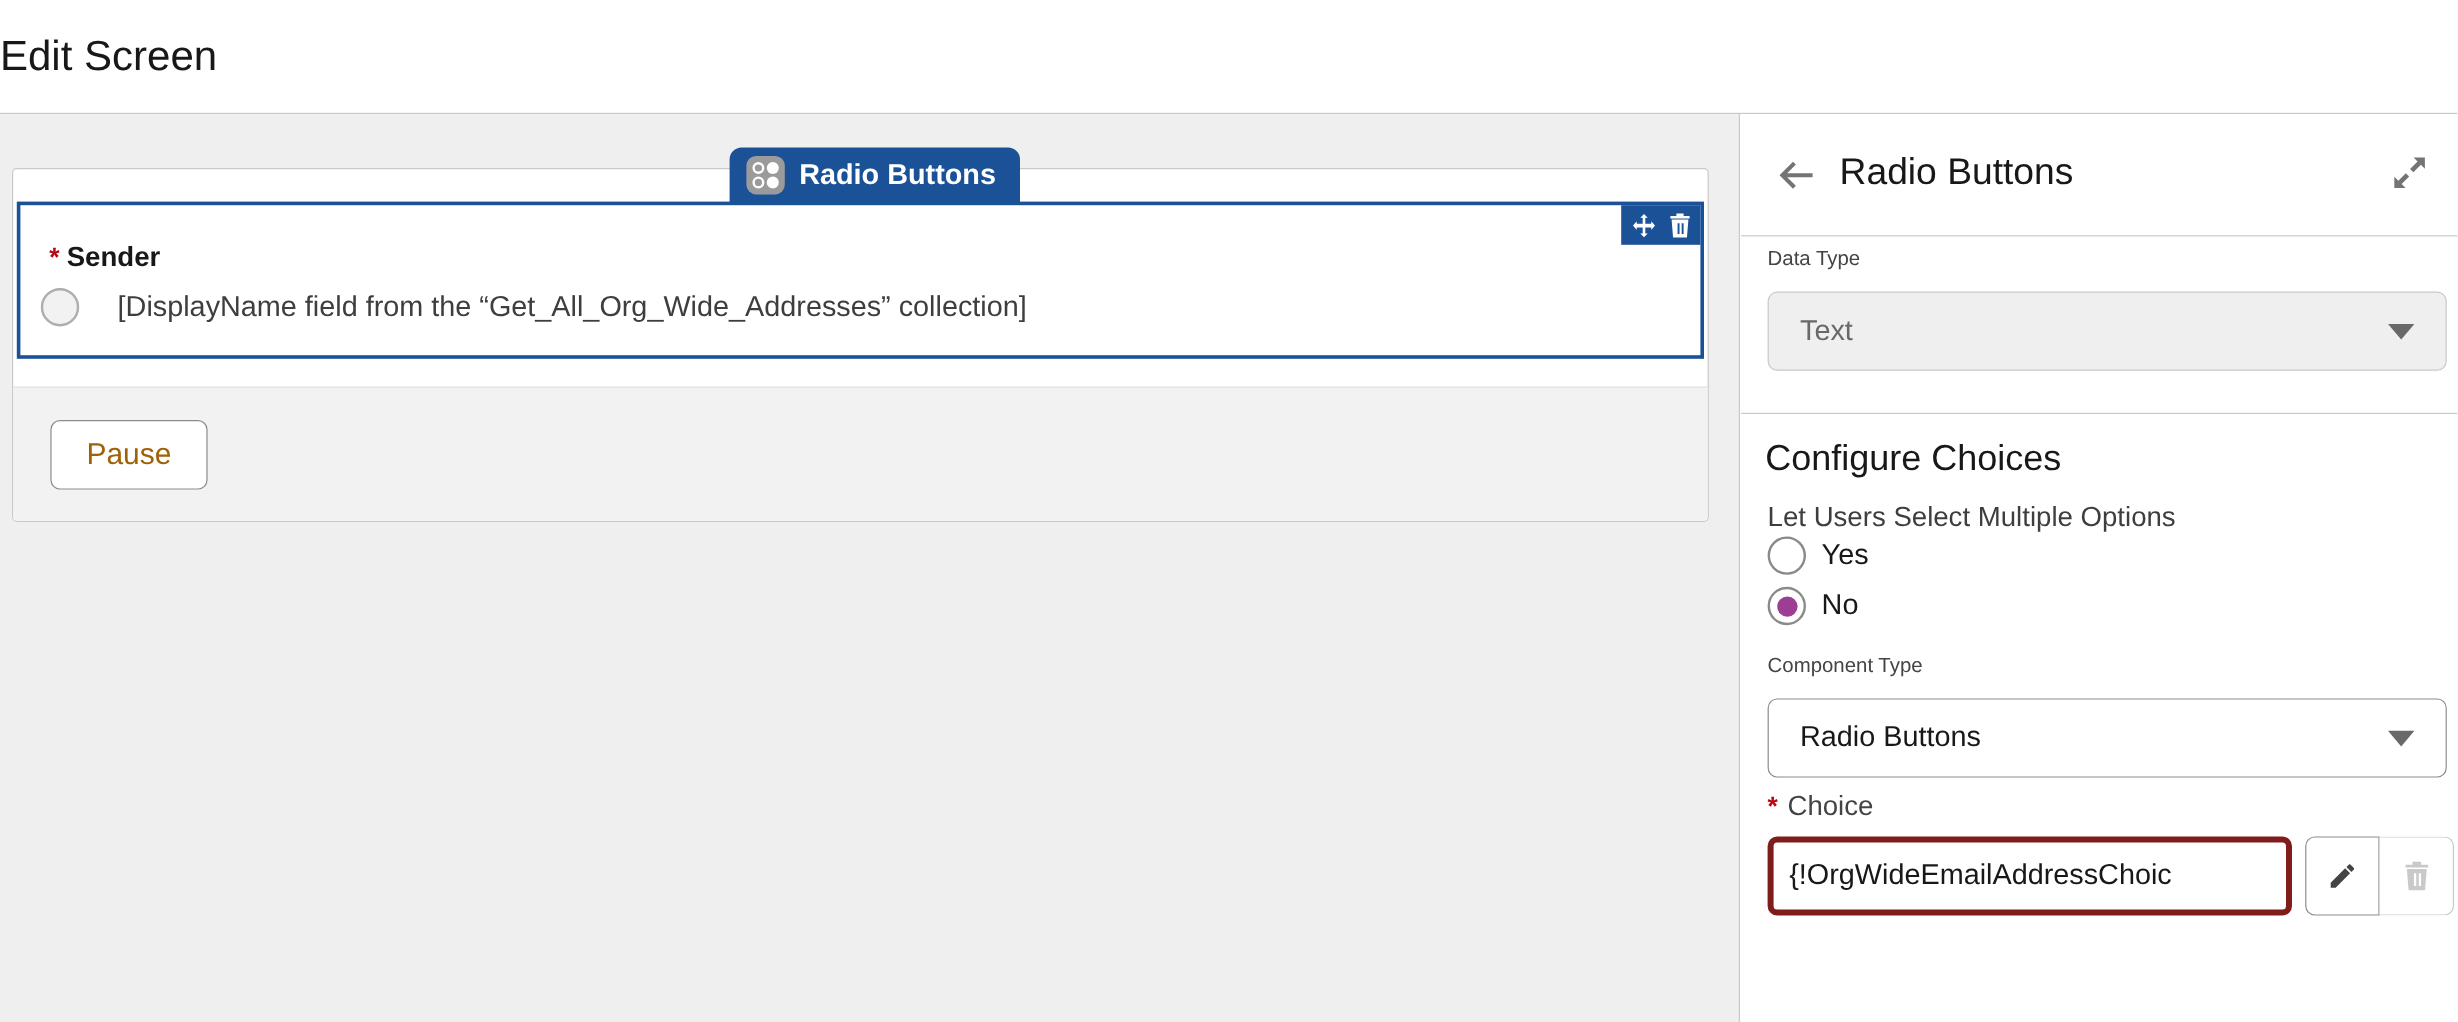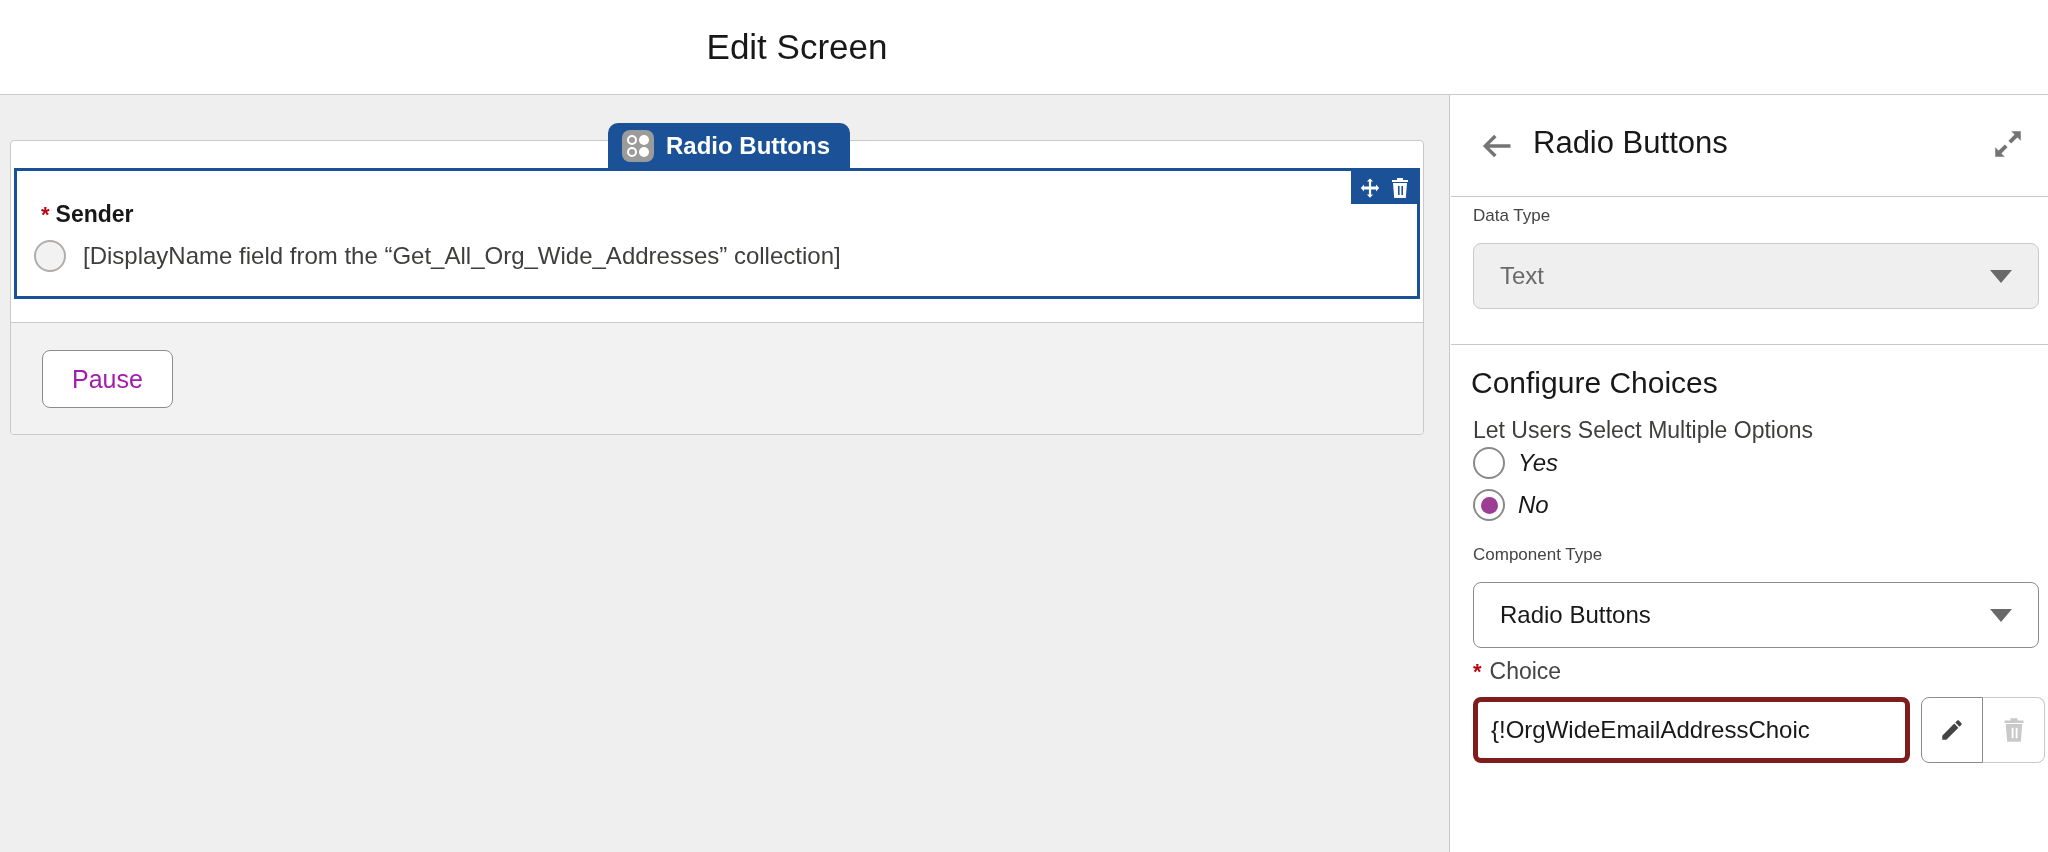--- a/index.html
+++ b/index.html
@@ -3,21 +3,21 @@
 <meta charset="utf-8">
 <style>
   * { box-sizing: border-box; margin: 0; padding: 0; }
   html,body { width:2048px; height:852px; overflow:hidden; }
   body { font-family:"Liberation Sans", sans-serif; background:#ffffff; position:relative; }
 
   
   .dialog-header { position:absolute; left:0; top:0; width:2048px; height:95px;
     background:#ffffff; border-bottom:1px solid #c9c9c9; }
   .dialog-title { position:absolute; left:0; top:0; width:1594px; height:94px;
-    line-height:94px; text-align:center; font-size:35px; color:#181818; }
+    line-height:94px; text-align:left; font-size:35px; color:#181818; }
 
   
   .canvas { position:absolute; left:0; top:95px; width:1450px; height:757px;
     background:#efefef; border-right:1px solid #c9c9c9; }
 
   .component-tab { position:absolute; left:608px; top:28px; height:46px; z-index:3;
     background:#1b5297; border-radius:10px 10px 0 0; display:flex; align-items:center;
     gap:12px; padding:0 20px 0 14px; cursor:pointer; }
   .tab-icon { width:32px; height:32px; border-radius:8px; background:#9b9b9b; position:relative; flex:none; }
   .tab-icon i { position:absolute; width:10px; height:10px; border-radius:50%; }
@@ -32,29 +32,29 @@
 
   .component-box { position:absolute; left:3px; right:3px; top:27px; height:131px;
     border:3px solid #1b5297; background:#ffffff; cursor:pointer; }
   .component-actions { position:absolute; top:0; right:0; width:66px; height:33px;
     background:#1b5297; display:flex; align-items:center; justify-content:center; gap:9px; }
   .component-actions svg { display:block; cursor:pointer; }
 
   .field-label { position:absolute; left:24px; top:30px; font-size:23px; font-weight:700;
     color:#181818; display:flex; gap:6px; align-items:baseline; }
   .req { color:#ba0517; font-size:22px; font-weight:700; }
-  .option-row { position:absolute; left:17px; top:69px; display:flex; align-items:center; gap:17px; }
+  .option-row { position:absolute; left:17px; top:69px; display:flex; align-items:center; gap:32px; }
   .radio-preview { width:32px; height:32px; border-radius:50%; flex:none;
     border:2px solid #b0adab; background:#f3f2f2; }
   .option-text { font-size:24px; color:#3e3e3c; white-space:nowrap; }
 
   .screen-footer { position:absolute; left:0; right:0; bottom:0; height:112px;
     background:#f3f2f2; border-top:1px solid #c9c9c9; border-radius:0 0 4px 4px; }
   .btn { height:58px; border-radius:8px; border:1px solid #8c8c8c; background:#ffffff;
-    color:#a21caf; font-size:25px; font-family:inherit; padding:0 29px; cursor:pointer; }
+    color:#a16207; font-size:25px; font-family:inherit; padding:0 29px; cursor:pointer; }
   .btn.brand { background:#9c3e93; border-color:#9c3e93; color:#ffffff; }
   .pause-btn { position:absolute; left:31px; top:27px; }
   .footer-right { position:absolute; right:32px; top:27px; display:flex; gap:11px; }
 
   
   .panel { position:absolute; left:1451px; top:95px; width:597px; height:757px; background:#ffffff; }
   .panel-header { position:absolute; left:0; right:0; top:0; height:102px; border-bottom:1px solid #c9c9c9; }
   .back-btn { position:absolute; left:28px; top:33px; width:36px; height:36px; cursor:pointer; }
   .panel-title { position:absolute; left:82px; top:30px; font-size:31px; color:#181818; white-space:nowrap; }
   .expand-btn { position:absolute; right:22px; top:31px; width:36px; height:36px; cursor:pointer; }
@@ -79,21 +79,21 @@
 
   .bold-label { position:absolute; left:22px; top:322px; font-size:23px; font-weight:400; color:#3e3e3c; }
 
   .radio-row { position:absolute; left:22px; display:flex; align-items:center; gap:13px; cursor:pointer; }
   .radio-row.yes { top:352px; } .radio-row.no { top:394px; }
   .radio-ctl { width:32px; height:32px; border-radius:50%; border:2.5px solid #8a8a8a;
     background:#ffffff; position:relative; flex:none; }
   .radio-ctl .dot { display:none; position:absolute; left:50%; top:50%; width:17px; height:17px;
     margin:-8.5px 0 0 -8.5px; border-radius:50%; background:#9c3e93; }
   .radio-row.checked .dot { display:block; }
-  .radio-label { font-size:24px; color:#181818;font-style:italic; }
+  .radio-label { font-size:24px; color:#181818; }
 
   .choice-label-row { position:absolute; left:22px; top:563px; display:flex; gap:8px;
     align-items:baseline; font-size:23px; color:#444444; }
   .choice-input { position:absolute; left:22px; top:602px; width:437px; height:66px;
     border:5px solid #7f1d1d; border-radius:8px; padding:0 13px; font-size:24px;
     color:#181818; font-family:inherit; background:#ffffff; }
   .choice-btn-group { position:absolute; left:470px; top:602px; display:flex; }
   .icon-btn { width:62px; height:66px; background:#ffffff; display:flex; align-items:center;
     justify-content:center; }
   .icon-btn.edit { border:1px solid #8c8c8c; border-radius:8px 0 0 8px; cursor:pointer; }

